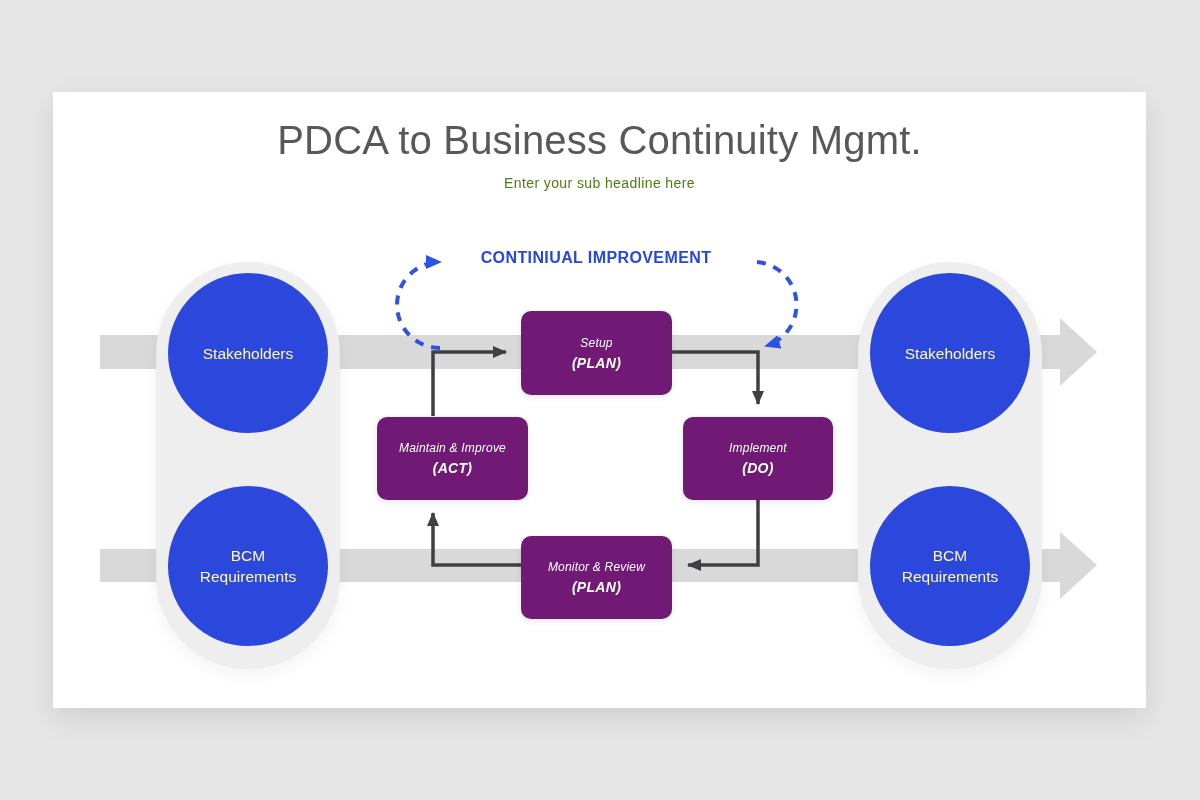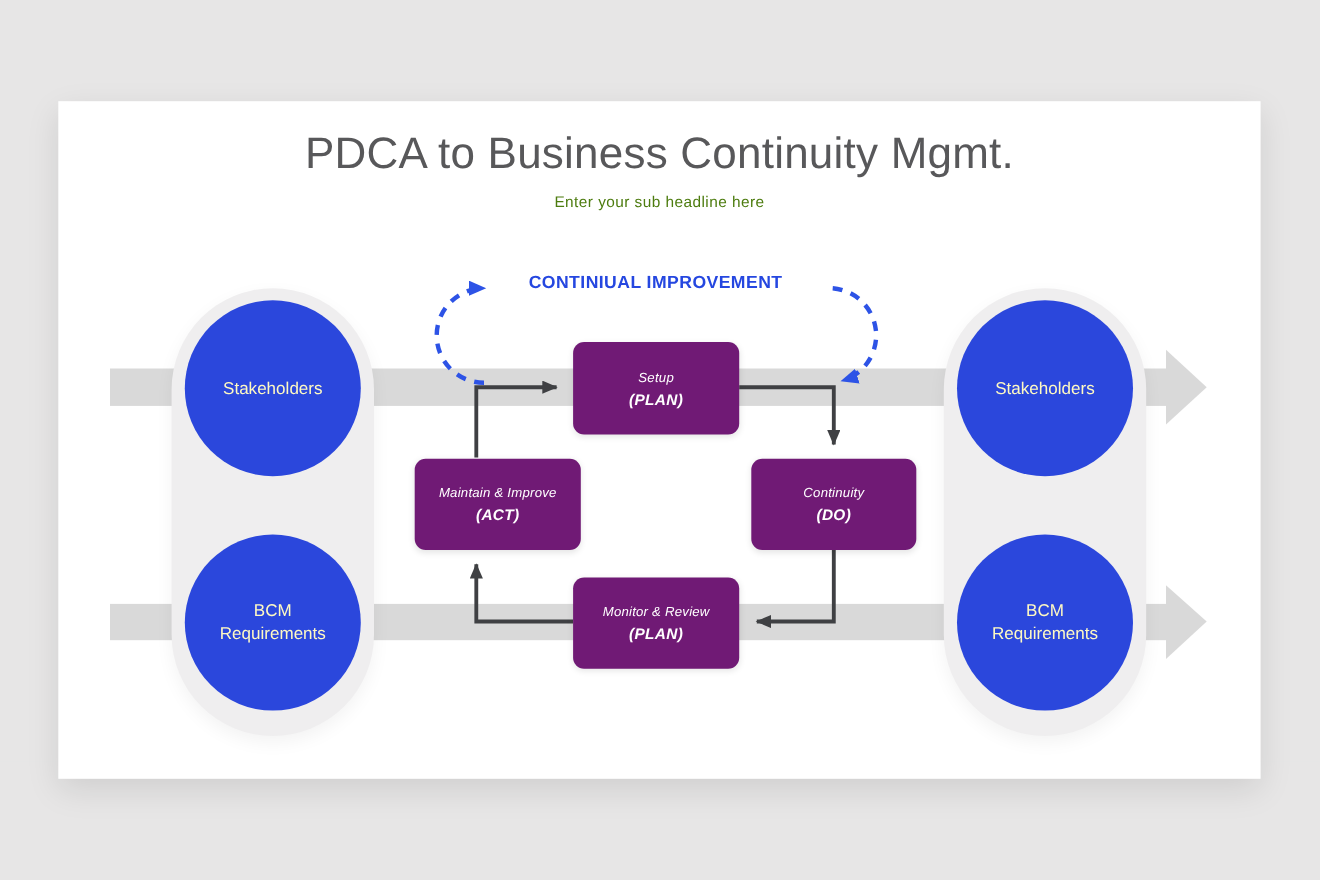--- a/index.html
+++ b/index.html
@@ -112,21 +112,21 @@
     margin-bottom: 5px;
   }
   .step-box .step-phase {
     color: #ffffff;
     font-size: 14px;
     font-weight: 700;
     letter-spacing: 0.3px;
   }
   .box-plan  { left: 521px; top: 311px; width: 151px; height: 84px; }
   .box-do    { left: 683px; top: 417px; width: 150px; height: 83px; }
-  .box-check { left: 521px; top: 525px; width: 151px; height: 83px; }
+  .box-check { left: 521px; top: 536px; width: 151px; height: 83px; }
   .box-act   { left: 357px; top: 417px; width: 151px; height: 83px; margin-left: 20px; }
 </style>
 </head>
 <body>
 
 <div class="stage">
 
   <div class="slide"></div>
 
   <div class="title">PDCA to Business Continuity Mgmt.</div>
@@ -182,21 +182,21 @@
     </g>
   </svg>
 
   <div class="ci-banner">CONTINIUAL IMPROVEMENT</div>
 
   <div class="step-box box-plan">
     <div class="step-label">Setup</div>
     <div class="step-phase">(PLAN)</div>
   </div>
   <div class="step-box box-do">
-    <div class="step-label">Continuity</div>
+    <div class="step-label">Implement</div>
     <div class="step-phase">(DO)</div>
   </div>
   <div class="step-box box-check">
     <div class="step-label">Monitor &amp; Review</div>
     <div class="step-phase">(PLAN)</div>
   </div>
   <div class="step-box box-act">
     <div class="step-label">Maintain &amp; Improve</div>
     <div class="step-phase">(ACT)</div>
   </div>

